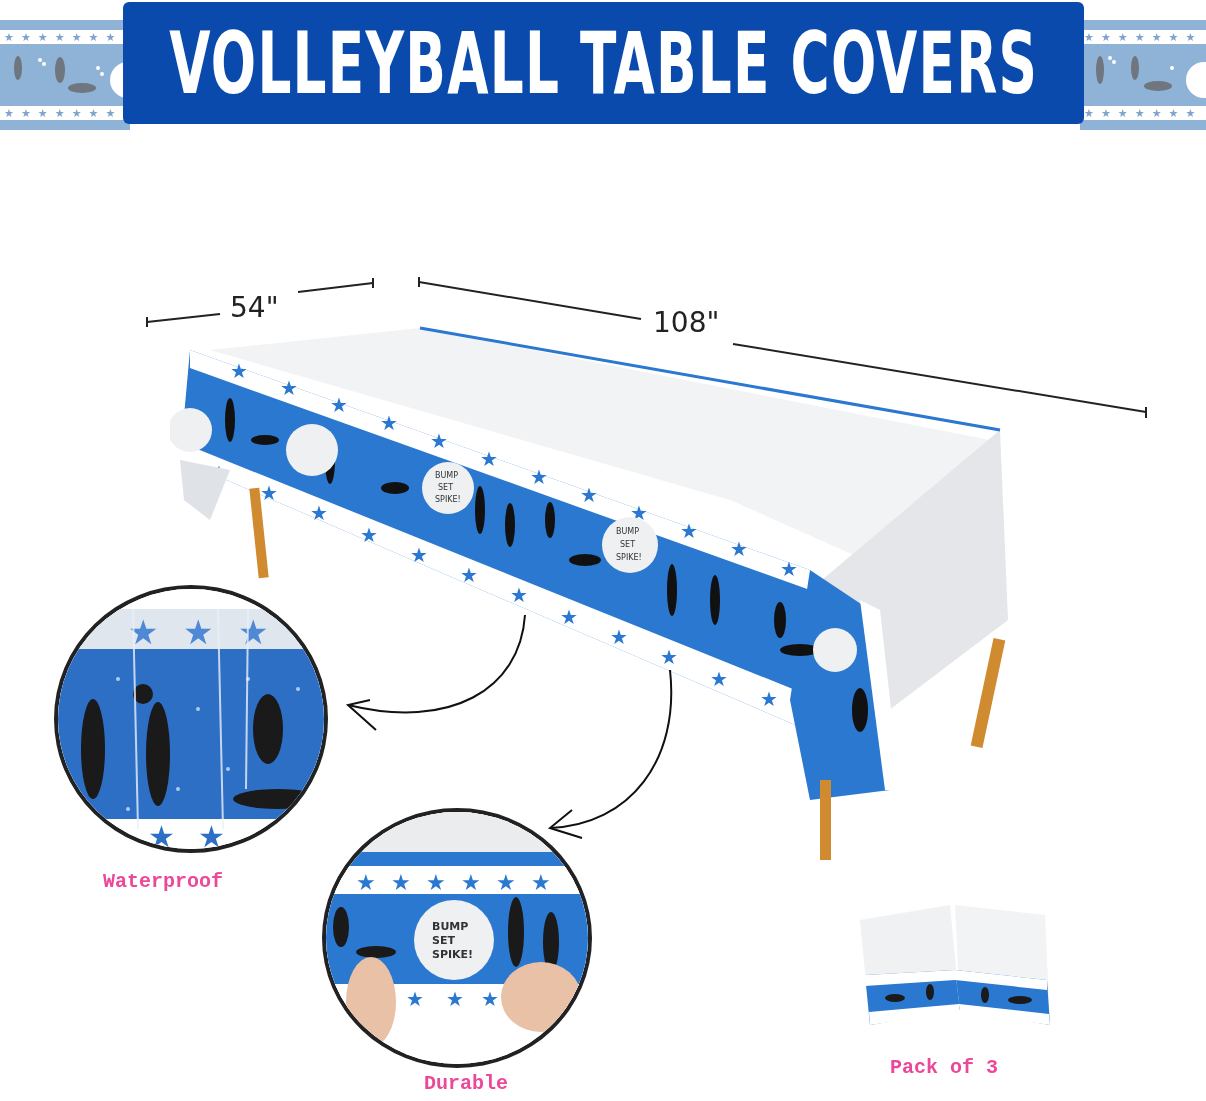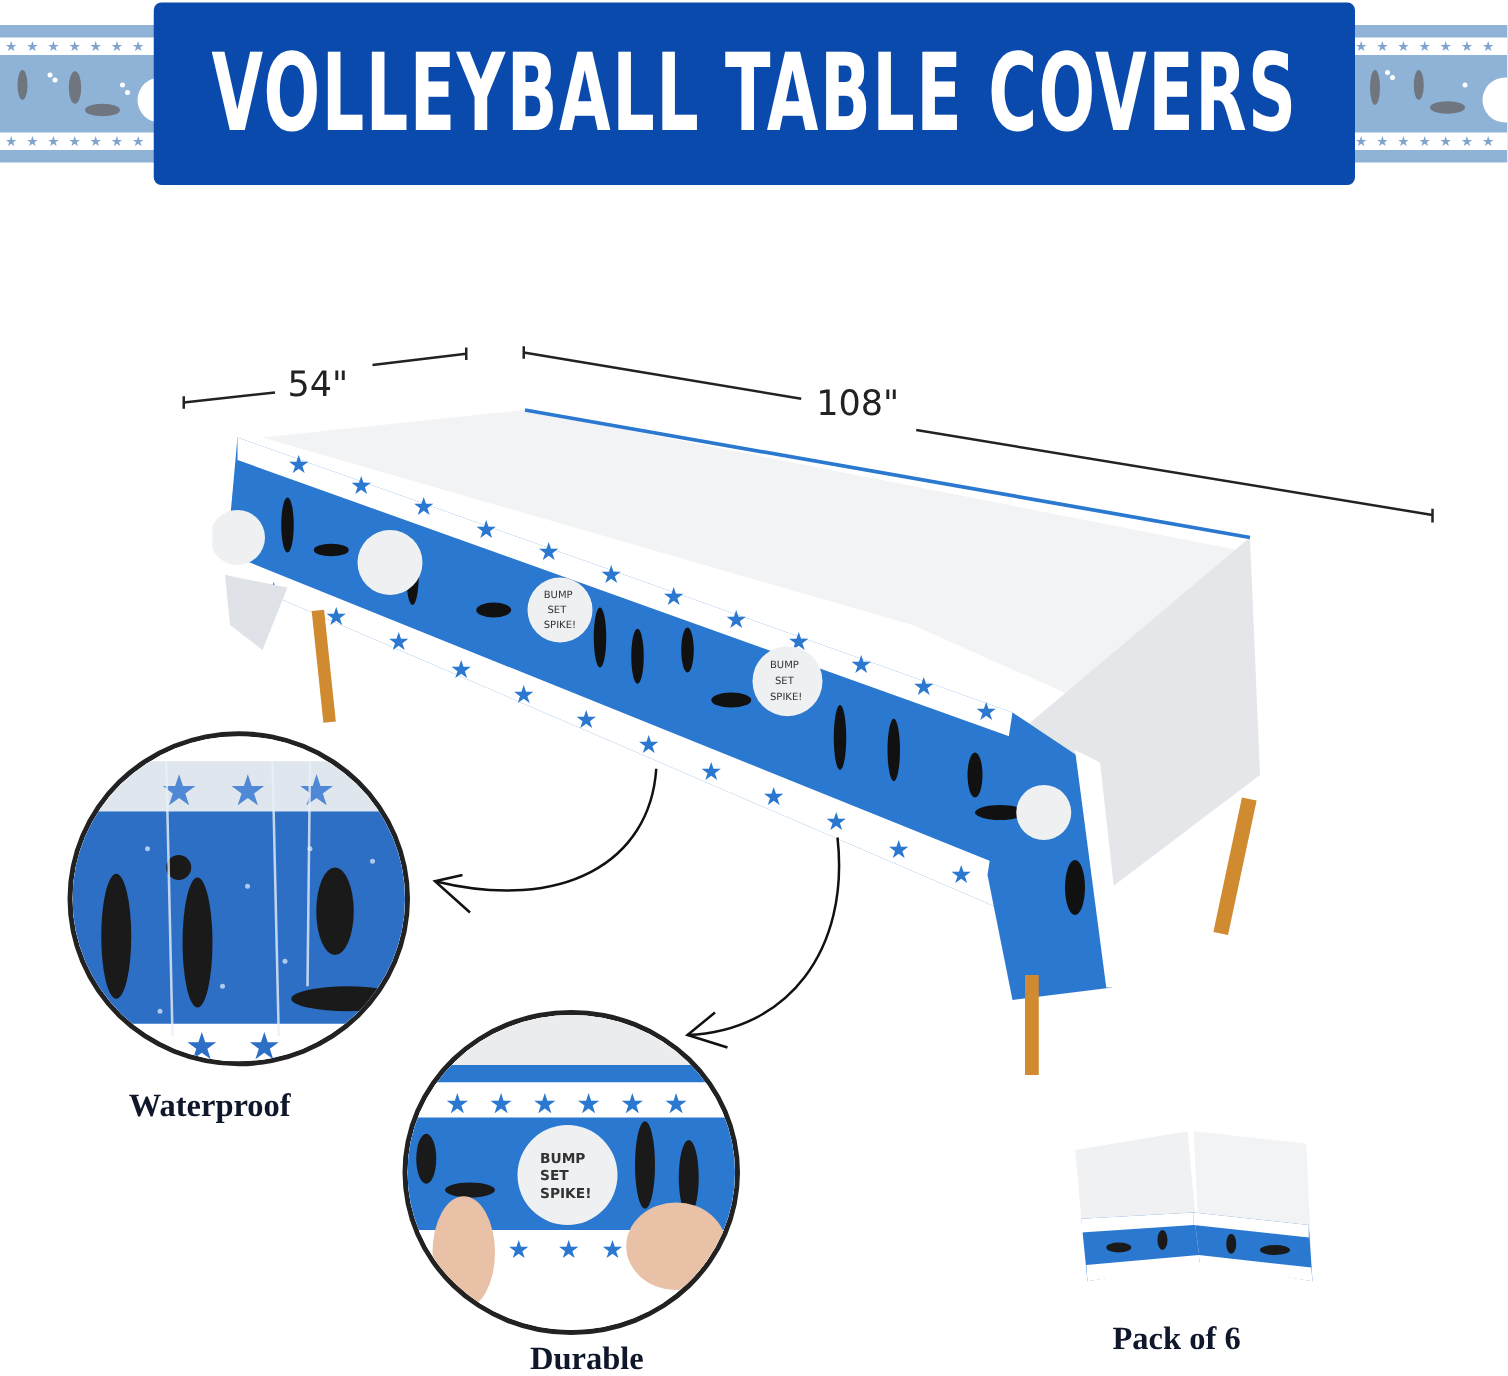--- a/index.html
+++ b/index.html
@@ -3,26 +3,26 @@
 <meta charset="utf-8">
 <style>
   html,body{margin:0;padding:0;background:#ffffff;}
   body{width:1206px;height:1101px;position:relative;overflow:hidden;font-family:"Liberation Sans",sans-serif;}
   .abs{position:absolute;}
   
   .strip{position:absolute;top:20px;height:110px;background:#8fb3d6;overflow:hidden;}
   .strip .band{position:absolute;left:0;right:0;height:14px;background:#ffffff;display:flex;gap:6px;padding-left:4px;align-items:center;color:#7fa5cf;font-size:11px;letter-spacing:2px;}
   .strip .band.top{top:10px;}
   .strip .band.bot{bottom:10px;}
-  .header-box{position:absolute;left:123px;top:2px;width:961px;height:146px;background:#0a4aad;border-radius:6px;display:flex;align-items:center;justify-content:center;}
+  .header-box{position:absolute;left:123px;top:2px;width:961px;height:122px;background:#0a4aad;border-radius:6px;display:flex;align-items:center;justify-content:center;}
   .header-title{color:#ffffff;font-family:"DejaVu Sans",sans-serif;font-weight:bold;font-size:86px;letter-spacing:2px;transform:scaleX(0.62);white-space:nowrap;line-height:1;}
   
   .dim-label{position:absolute;font-family:"DejaVu Sans",sans-serif;font-size:28px;color:#222;}
   
-  .feat-label{position:absolute;font-family:Liberation Serif, serif;font-weight:bold;font-size:26px;color:#0f172a;}
+  .feat-label{position:absolute;font-family:Liberation Mono, monospace;font-weight:bold;font-size:20px;color:#ec4899;}
   .circle{position:absolute;border:4px solid #222;border-radius:50%;overflow:hidden;background:#fff;}
 </style>
 </head>
 <body>
 
 <div class="strip" style="left:0;width:130px;">
   <div class="band top">★ ★ ★ ★ ★ ★ ★</div>
   <div class="band bot">★ ★ ★ ★ ★ ★ ★</div>
   <svg class="abs" style="left:0;top:28px" width="130" height="60">
     <g fill="#6f7680">
@@ -255,13 +255,13 @@
     <polygon points="100,70 192,80 192,90 100,80" fill="#ffffff"></polygon>
     <polygon points="104,104 194,114 195,125 105,112" fill="#ffffff"></polygon>
     <g fill="#1a1a1a">
         <ellipse cx="40" cy="98" rx="10" ry="4"></ellipse>
         <ellipse cx="75" cy="92" rx="4" ry="8"></ellipse>
         <ellipse cx="130" cy="95" rx="4" ry="8"></ellipse>
         <ellipse cx="165" cy="100" rx="12" ry="4"></ellipse>
       </g>
   </g>
 </svg>
-<div class="feat-label" style="left:890px;top:1056px;">Pack of 6</div>
+<div class="feat-label" style="left:890px;top:1056px;">Pack of 3</div>
 
 </body></html>

